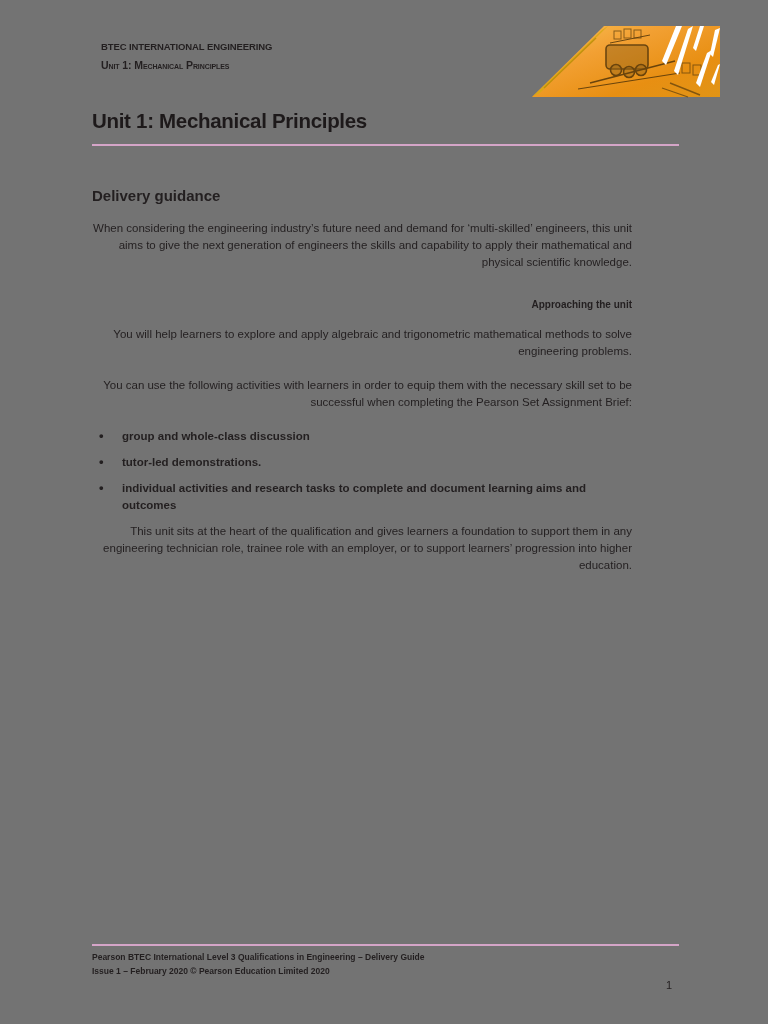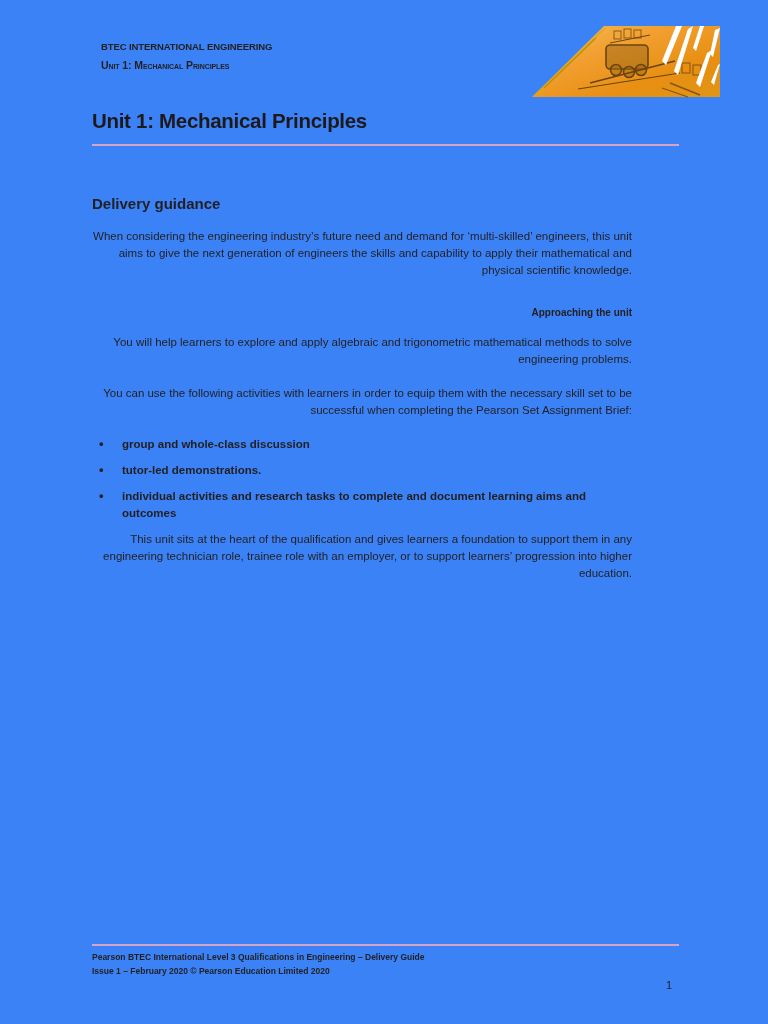--- a/index.html
+++ b/index.html
@@ -1,20 +1,20 @@
 <!DOCTYPE html>
 <html><head>
 <meta charset="utf-8">
 <style>
   * { margin:0; padding:0; box-sizing:border-box; }
   html,body { background:#ffffff; }
   .page {
     position:relative;
     width:768px; height:1024px;
-    background:#3b82f6;
+    background:#737373;
     font-family:"Liberation Sans", sans-serif;
     color:#231f20;
     overflow:hidden;
     margin:0 auto;
   }
   
   .header-text {
     position:absolute; left:101px; top:41px;
   }
   .header-line1 {
@@ -39,21 +39,21 @@
     position:absolute; left:92px; top:144px;
     width:587px; height:2px;
     background:#d5a5c8;
   }
   
   .content {
     position:absolute; left:92px; top:183px; width:540px;
   }
   .section-heading {
     font-size:15px; font-weight:700;
-    margin:12px 0 16px 0;
+    margin:4px 0 16px 0;
   }
   .content p {
     font-size:11.5px; line-height:17px;
     margin:0 0 17px 0;
     text-align:right;
   }
   .sub-heading {
     font-size:10px; font-weight:700;
     margin:28px 0 16px 0;
     text-align:right;

